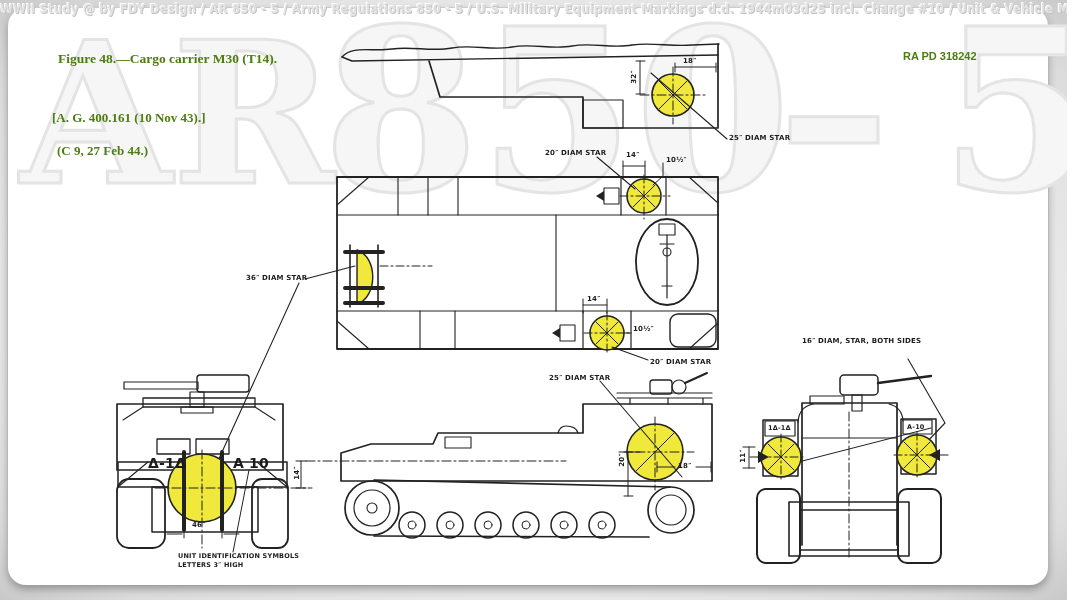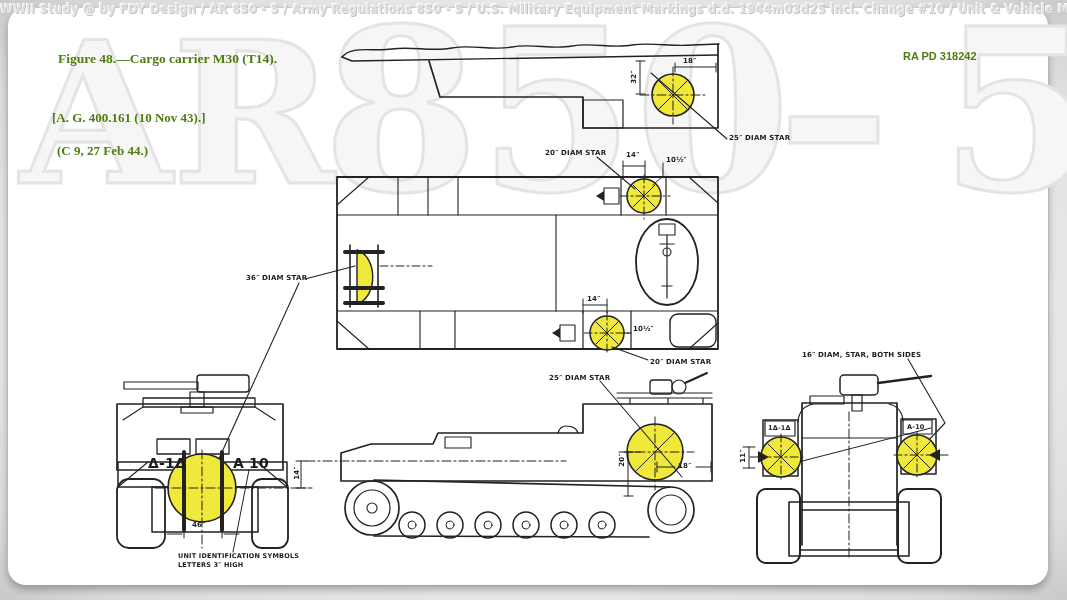--- a/index.html
+++ b/index.html
@@ -198,21 +198,21 @@
   <span class="lbl" style="left:666px;top:156px;">10½″</span>
   <span class="lbl" style="left:246px;top:274px;">36″ DIAM STAR</span>
   <span class="lbl" style="left:587px;top:295px;">14″</span>
   <span class="lbl" style="left:633px;top:325px;">10½″</span>
   <span class="lbl" style="left:650px;top:358px;">20″ DIAM STAR</span>
 
   <span class="lbl" style="left:549px;top:374px;">25″ DIAM STAR</span>
   <span class="lbl rot" style="left:615px;top:456px;">20″</span>
   <span class="lbl" style="left:678px;top:462px;">18″</span>
 
-  <span class="lbl" style="left:802px;top:351px;text-align:center;">16″ DIAM, STAR, BOTH SIDES</span>
+  <span class="lbl" style="left:802px;top:337px;text-align:center;">16″ DIAM, STAR, BOTH SIDES</span>
   <span class="lbl lbl-sm" style="left:768px;top:424px;">1Δ-1Δ</span>
   <span class="lbl lbl-sm" style="left:907px;top:423px;">A-10</span>
   <span class="lbl rot" style="left:736px;top:452px;">11″</span>
 
   <span class="lbl lbl-md" style="left:148px;top:455px;">Δ-1Δ</span>
   <span class="lbl lbl-md" style="left:233px;top:455px;">A 10</span>
   <span class="lbl rot" style="left:290px;top:469px;">14″</span>
   <span class="lbl" style="left:192px;top:521px;">46″</span>
   <span class="lbl lbl-sm" style="left:178px;top:552px;">UNIT IDENTIFICATION SYMBOLS</span>
   <span class="lbl lbl-sm" style="left:178px;top:561px;">LETTERS 3″ HIGH</span>

